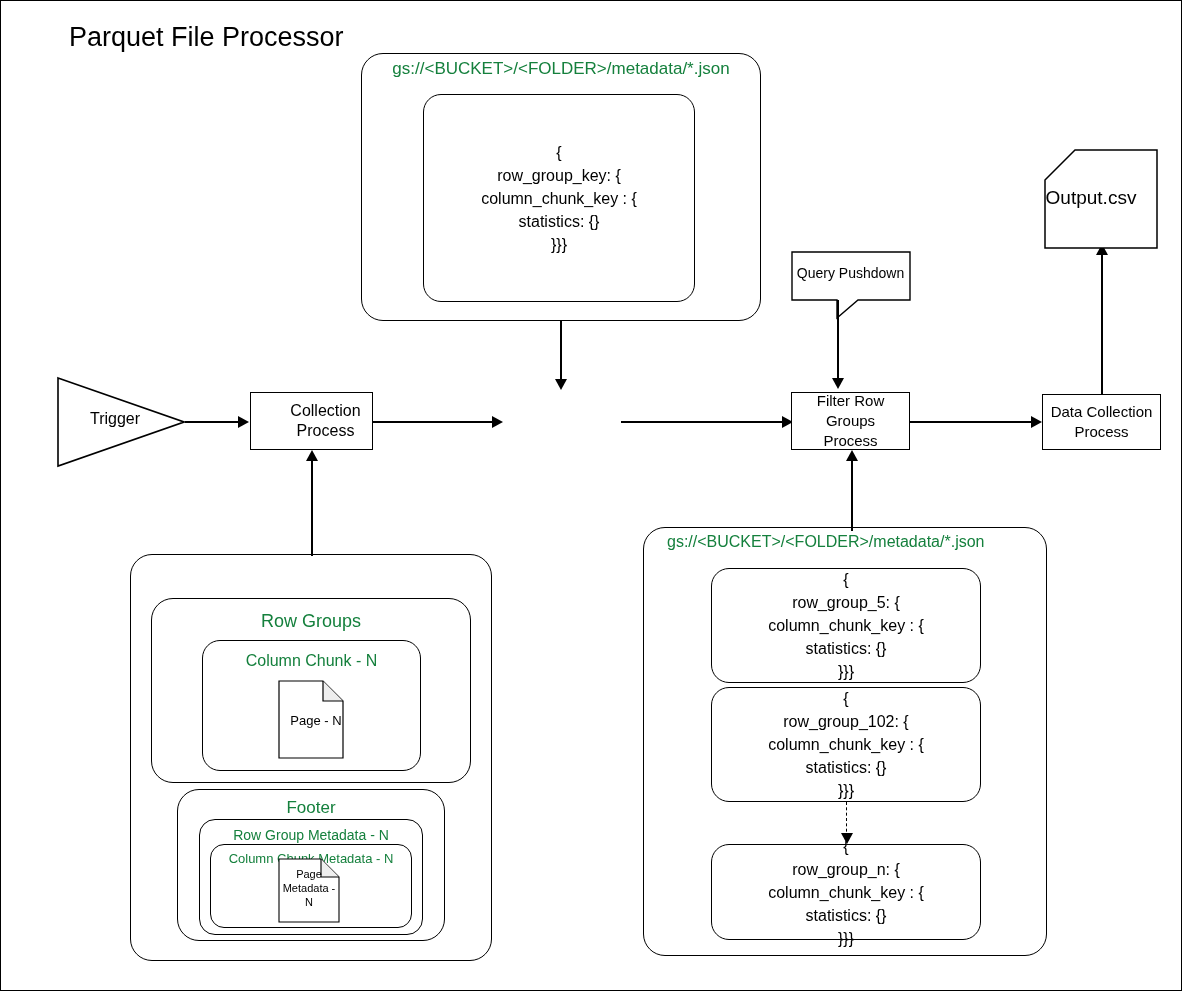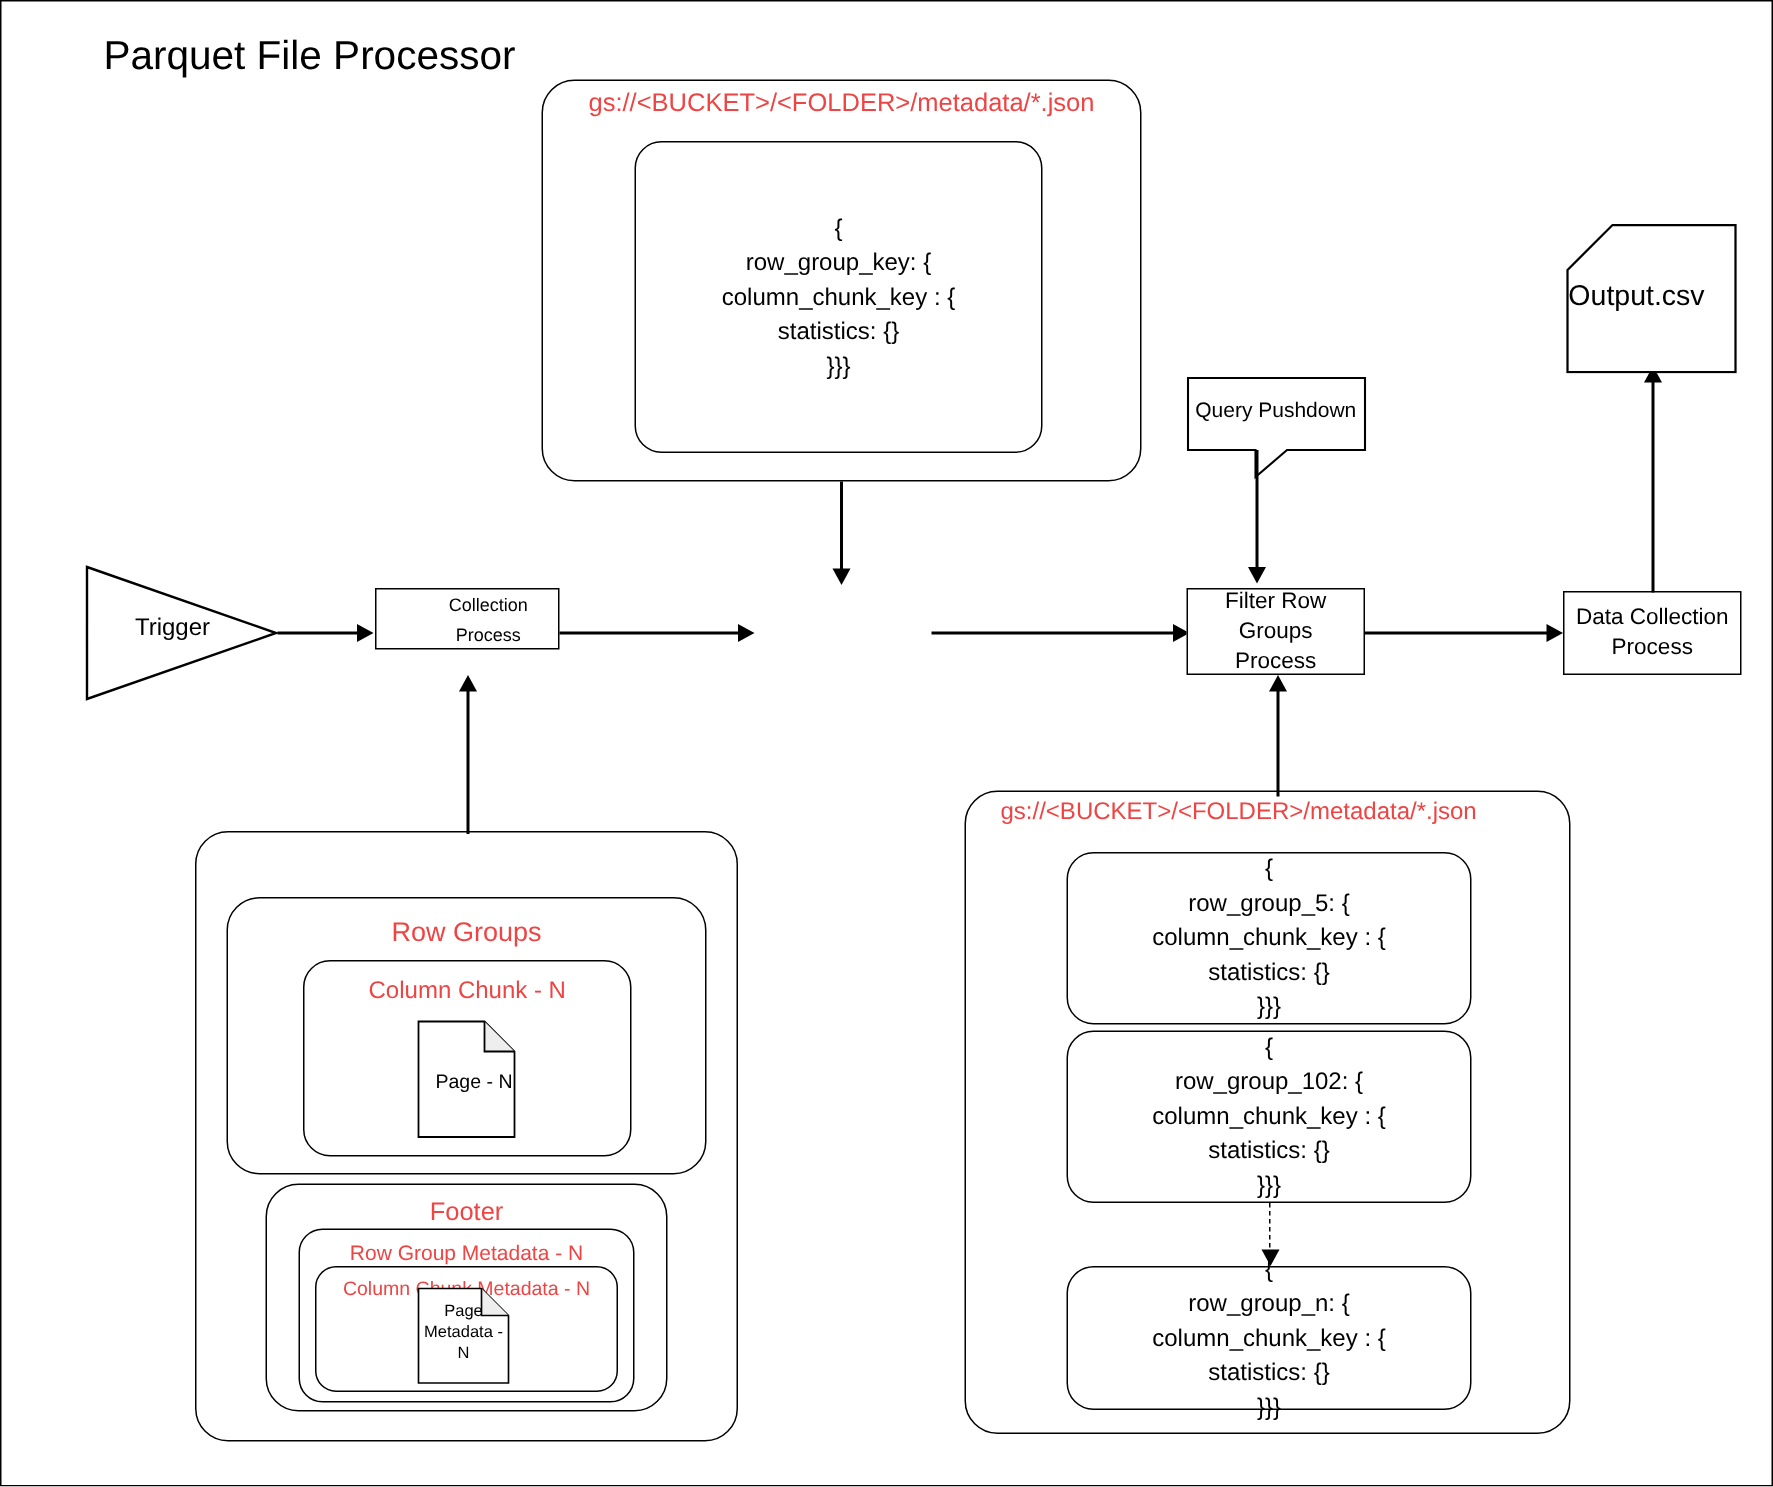--- a/index.html
+++ b/index.html
@@ -44,21 +44,21 @@
     border:1.2px solid #000000;
     border-radius:22px;
     background:transparent;
   }
   .rounded-label{
     position:absolute;
     left:0;right:0;
     text-align:center;
     font-size:17px;
     line-height:22px;
-    color:#ef4444;
+    color:#15803d;
     white-space:nowrap;
   }
   .rounded-label.left{
     text-align:left;
     padding-left:24px;
   }
   .jsonbox{
     position:absolute;
     box-sizing:border-box;
     border:1.2px solid #000000;
@@ -129,21 +129,21 @@
   <div class="triangle-shape" style="left:55px; top:375px; width:130px; height:92px;">
     <svg width="130" height="92" viewBox="0 0 130 92">
       <polygon points="2,2 128,46 2,90" fill="#ffffff" stroke="#000000" stroke-width="1.6"></polygon>
     </svg>
   </div>
   <div class="doc-label" style="left:55px; top:409px; width:118px; font-size:16px;">Trigger</div>
 
   <div class="hline" style="left:184px; top:420px; width:55px;"></div>
   <div class="arrowhead ah-right" style="left:237px; top:415px;"></div>
 
-  <div class="box" style="left:249px; top:391px; width:123px; height:41px; font-size:12px;padding-left:28px;">
+  <div class="box" style="left:249px; top:391px; width:123px; height:58px; font-size:16px;padding-left:28px;">
     <div>
       <div>Collection</div>
       <div>Process</div>
     </div>
   </div>
 
   <div class="hline" style="left:372px; top:420px; width:122px;"></div>
   <div class="arrowhead ah-right" style="left:491px; top:415px;"></div>
 
 

